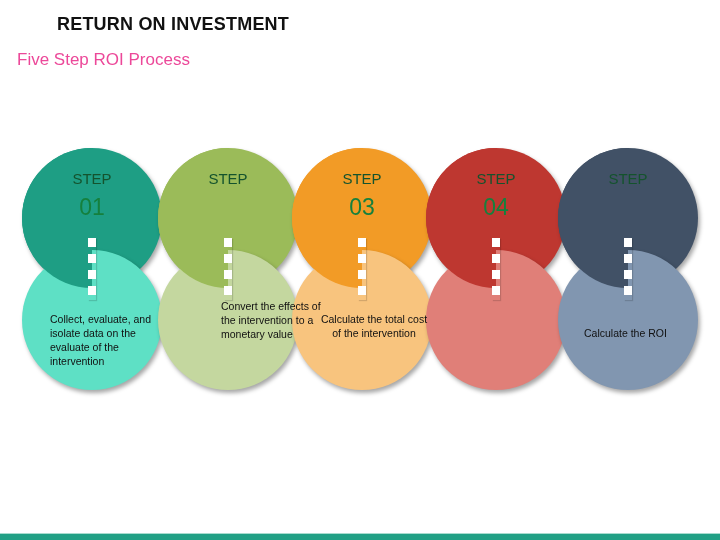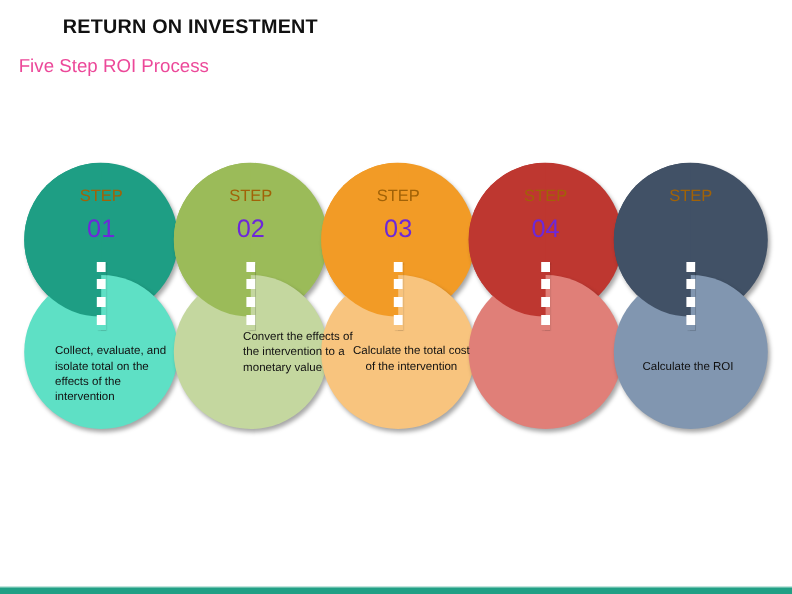--- a/index.html
+++ b/index.html
@@ -26,25 +26,25 @@
   .circle.top { top: 0; z-index: 1; }
   .circle.bottom { top: 102px; z-index: 2; overflow: hidden; }
   
   .top-left-half {
     position: absolute; left: 0; top: 0; width: 140px; height: 140px; z-index: 3;
     clip-path: inset(0 70px 0 0);
     border-radius: 50%;
   }
   .step-label {
     position: absolute; left: 0; width: 140px; top: 22px; z-index: 5;
-    text-align: center; color: #a16207; font-size: 15px;
+    text-align: center; color: #14532d; font-size: 15px;
   }
   .step-num {
     position: absolute; left: 0; width: 140px; top: 46px; z-index: 5;
-    text-align: center; color: #6d28d9; font-size: 23px;
+    text-align: center; color: #15803d; font-size: 23px;
   }
   .connector {
     position: absolute; left: 66px; top: 90px; width: 8px; height: 62px; z-index: 6;
     background: repeating-linear-gradient(to bottom, #ffffff 0 9px, transparent 9px 16px);
     box-shadow: 1px 1px 1px rgba(0,0,0,0.15);
   }
   .desc {
     position: absolute; left: 28px; width: 108px; z-index: 7;
     font-size: 10.5px; line-height: 14px; color: #111111;
   }
@@ -63,28 +63,27 @@
 
 <div id="steps">
 
   <div class="step" style="left: 22px;">
     <div class="circle top" style="background: rgb(30, 158, 132);"></div>
     <div class="circle bottom" style="background: rgb(94, 224, 197);"></div>
     <div class="top-left-half" style="background: rgb(30, 158, 132);"></div>
     <div class="step-label">STEP</div>
     <div class="step-num">01</div>
     <div class="connector"></div>
-    <div class="desc" style="top: 164px;">Collect, evaluate, and isolate total on the effects of the intervention</div>
+    <div class="desc" style="top: 164px;">Collect, evaluate, and isolate data on the evaluate of the intervention</div>
   </div>
   <div class="step" style="left: 158px;">
     <div class="circle top" style="background: rgb(155, 187, 89);"></div>
     <div class="circle bottom" style="background: rgb(196, 215, 159);"></div>
     <div class="top-left-half" style="background: rgb(155, 187, 89);"></div>
     <div class="step-label">STEP</div>
-    <div class="step-num">02</div>
     <div class="connector"></div>
     <div class="desc" style="top: 151px; margin-left: 35px;">Convert the effects of the intervention to a monetary value</div>
   </div>
   <div class="step" style="left: 292px;">
     <div class="circle top" style="background: rgb(242, 155, 38);"></div>
     <div class="circle bottom" style="background: rgb(248, 196, 126);"></div>
     <div class="top-left-half" style="background: rgb(242, 155, 38);"></div>
     <div class="step-label">STEP</div>
     <div class="step-num">03</div>
     <div class="connector"></div>

